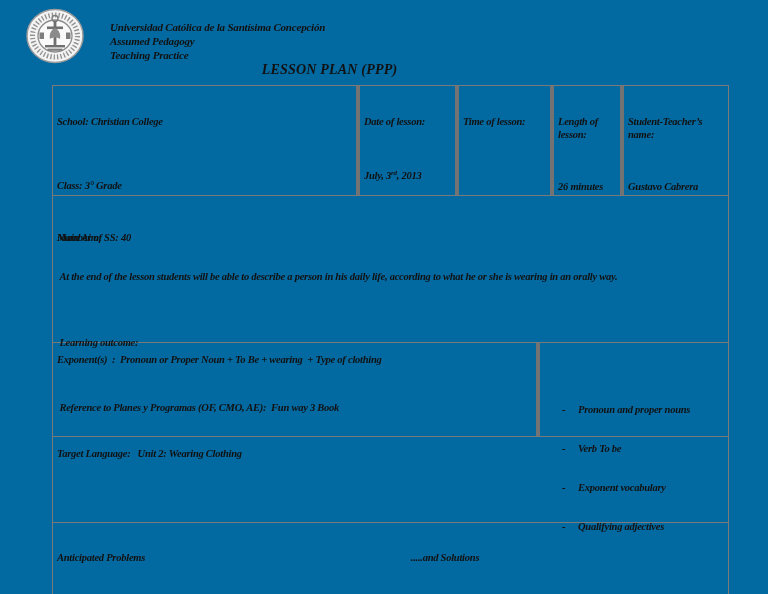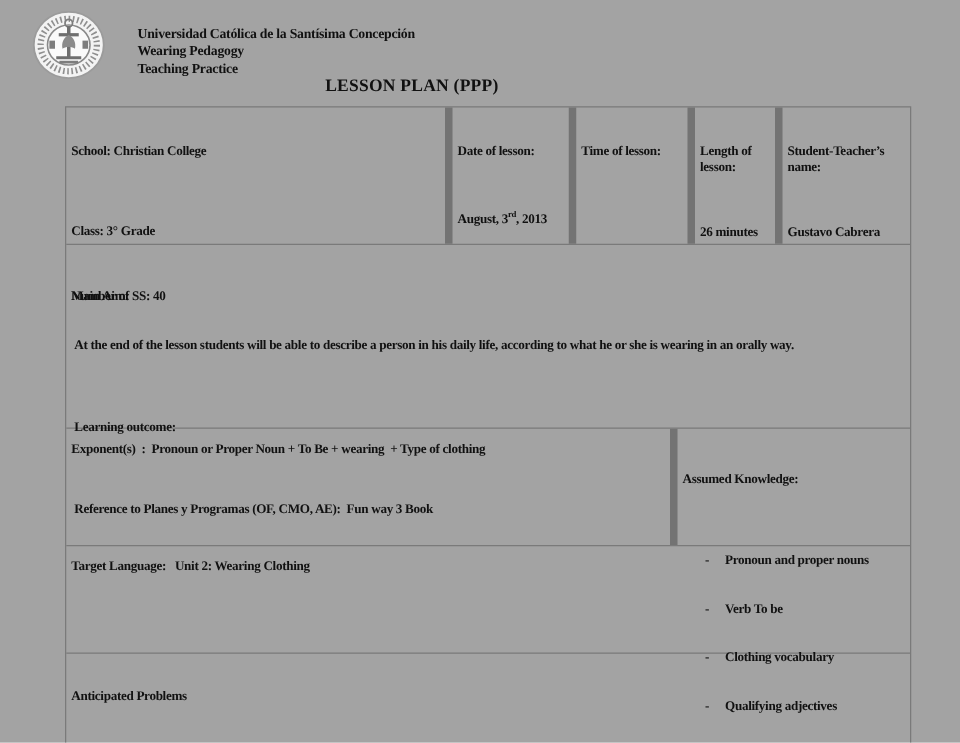--- a/index.html
+++ b/index.html
@@ -5,41 +5,41 @@
   html,body { margin:0; padding:0; }
   body {
     width:768px; height:594px;
     background:#ffffff;
     font-family:"Liberation Serif","DejaVu Serif",serif;
     font-weight:bold;
     color:#111;
     position:relative;
     overflow:hidden;
   }
-  .page { position:absolute; inset:0; background:#a3a3a3; }
+  .page { position:absolute; inset:0; background:#0369a1;font-style:italic; }
 
   
   .logo { position:absolute; left:25px; top:6px; width:60px; height:60px; }
   .letterhead { position:absolute; left:110px; top:20px; font-size:11px; line-height:14px; letter-spacing:-0.2px; }
   .doc-title { position:absolute; left:0; top:62px; width:659px; text-align:center; font-size:14px; letter-spacing:0.2px; }
 
   
   .tbl {
     position:absolute; left:52px; top:85px; width:677px; height:581px;
     border:1px solid #7a7a7a; box-sizing:border-box;
     font-size:10.5px; line-height:13px; letter-spacing:-0.25px;
   }
   .row { display:flex; box-sizing:border-box; border-bottom:1px solid #7a7a7a; }
   .row:last-child { border-bottom:none; }
   .row1 { height:110px; }
   .row2 { height:147px; }
   .row3 { height:94px; }
   .row4 { height:86px; }
   .row5 { height:52px;gap:44px; }
-  .cell { box-sizing:border-box; border-left:6px solid #737373; padding:3px 4px; white-space:pre-wrap; }
+  .cell { box-sizing:border-box; border-left:4px solid #737373; padding:3px 4px; white-space:pre-wrap; }
   .cell:first-child { border-left:none; }
 
   .c-school { width:303px; }
   .c-date   { width:99px; }
   .c-time   { width:95px; }
   .c-length { width:70px; }
   .c-teacher{ flex:1; }
   .mb-big   { margin-bottom:25px; }
   .mb-mid   { margin-bottom:13px; }
   .mb-date  { margin-bottom:15px; }
@@ -79,37 +79,37 @@
       <path d="M30 22 C26 24 24 28 25 33 C27 31 33 31 35 33 C36 28 34 24 30 22 Z" fill="#8b8b8b"></path>
       <rect x="14.5" y="26.5" width="4.5" height="6.5" fill="#7d7d7d"></rect>
       <rect x="41" y="26.5" width="4.5" height="6.5" fill="#7d7d7d"></rect>
       <rect x="20" y="39" width="20" height="2.4" fill="#6f6f6f"></rect>
       <rect x="22.5" y="42.6" width="15" height="2.2" fill="#7d7d7d"></rect>
     </svg>
   </div>
 
   <div class="letterhead">
     <div>Universidad Católica de la Santísima Concepción</div>
-    <div>Wearing Pedagogy</div>
+    <div>Assumed Pedagogy</div>
     <div>Teaching Practice</div>
   </div>
 
   <div class="doc-title">LESSON PLAN (PPP)</div>
 
   <div class="tbl">
 
     <div class="row row1">
       <div class="cell c-school">
         <div class="mb-big">School: Christian College</div>
         <div class="mb-mid">Class: 3° Grade</div>
         <div>Number of SS: 40</div>
       </div>
       <div class="cell c-date">
         <div class="mb-date">Date of lesson:</div>
-        <div><span>August, 3</span><sup>rd</sup><span>, 2013</span></div>
+        <div><span>July, 3</span><sup>rd</sup><span>, 2013</span></div>
       </div>
       <div class="cell c-time">
         <div>Time of lesson:</div>
       </div>
       <div class="cell c-length">
         <div>Length of lesson:</div>
         <div class="mt-line">26 minutes</div>
       </div>
       <div class="cell c-teacher">
         <div>Student-Teacher’s name:</div>
@@ -122,38 +122,42 @@
         <div>Main Aim:</div>
         <div> At the end of the lesson students will be able to describe a person in his daily life, according to what he or she is wearing in an orally way.</div>
         <div class="mt-gap1"> Learning outcome:</div>
         <div class="mt-gap2"> Reference to Planes y Programas (OF, CMO, AE):  Fun way 3 Book</div>
       </div>
     </div>
 
     <div class="row row3">
       <div class="cell c-exponent">Exponent(s)  :  Pronoun or Proper Noun + To Be + wearing  + Type of clothing</div>
       <div class="cell c-assumed">
-        <div>Assumed Knowledge:</div>
         <ul class="assumed-list">
           <li><span class="dash">-</span><span>Pronoun and proper nouns</span></li>
           <li><span class="dash">-</span><span>Verb To be</span></li>
-          <li><span class="dash">-</span><span>Clothing vocabulary</span></li>
+          <li><span class="dash">-</span><span>Exponent vocabulary</span></li>
           <li><span class="dash">-</span><span>Qualifying adjectives</span></li>
         </ul>
       </div>
     </div>
 
     <div class="row row4">
       <div class="cell c-target">Target Language:   Unit 2: Wearing Clothing</div>
     </div>
 
     <div class="row row5">
       <div class="cell c-problems">
         <div class="prob-col">
           <div>Anticipated Problems</div>
           
           
         </div>
+        <div class="sol-col">
+          <div>.....and Solutions</div>
+          
+          
+        </div>
       </div>
     </div>
 
   </div>
 </div>
 
 </body></html>

